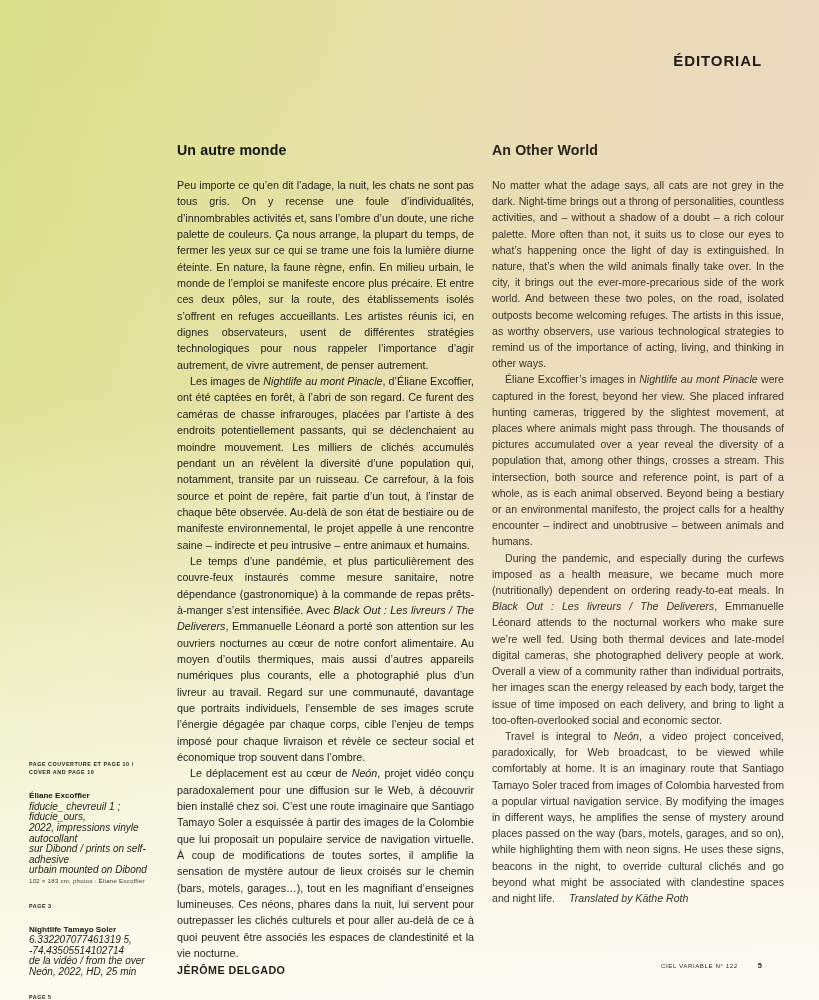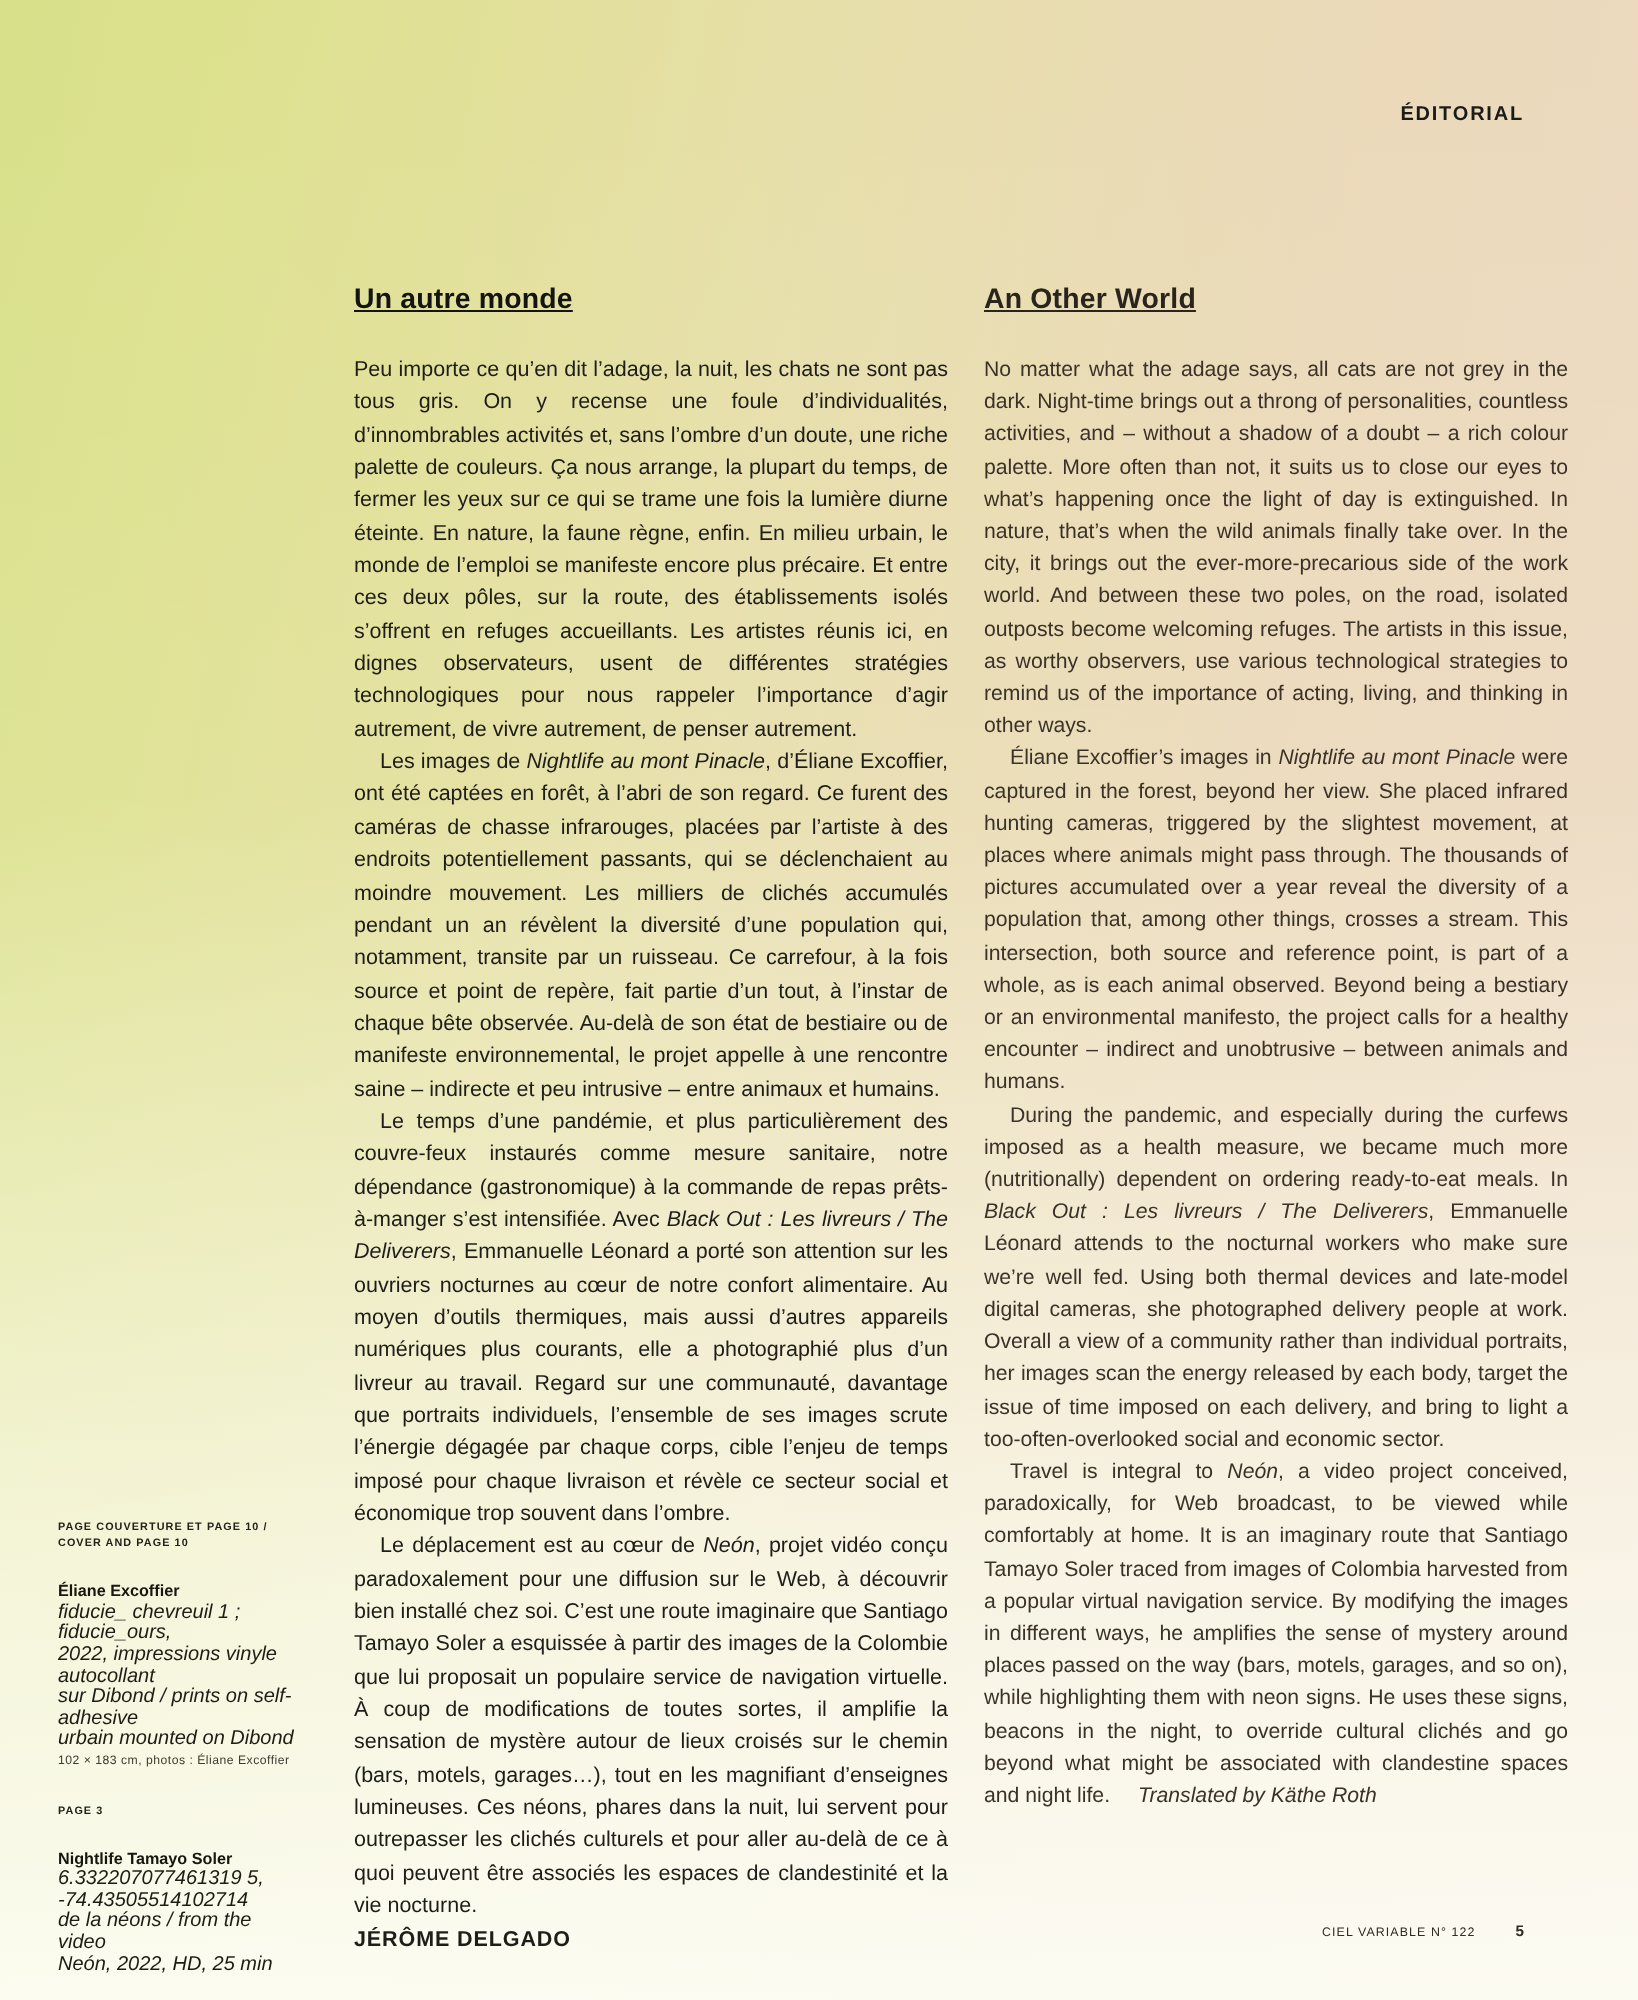--- a/index.html
+++ b/index.html
@@ -34,21 +34,21 @@
         #ebd9ba 70%,
         #ecd9bf 85%,
         #ecdac2 100%);
   }
 
   
   .header {
     position: absolute;
     top: 52px;
     right: 57px;
-    font-size: 10px;
+    font-size: 15px;
     font-weight: 700;
     letter-spacing: 0.9px;
     color: #1b1b18;
   }
 
   
   .col {
     position: absolute;
     top: 142px;
   }
@@ -60,21 +60,20 @@
     left: 492px;
     width: 292px;
   }
 
   .col h2 {
     margin: 0 0 19px 0;
     font-size: 14.2px;
     font-weight: 700;
     letter-spacing: 0.1px;
     color: #141412;
-    text-decoration: underline;
   }
 
   .col p {
     margin: 0;
     font-size: 10.75px;
     line-height: 16.35px;
     text-align: justify;
     color: #1d1d19;
     hyphens: auto;
     -webkit-hyphens: auto;
@@ -209,21 +208,21 @@
       <div class="cap-italic">2022, impressions vinyle autocollant</div>
       <div class="cap-italic">sur Dibond / prints on self-adhesive</div>
       <div class="cap-italic">urbain mounted on Dibond</div>
       <div class="cap-plain cap-small">102 × 183 cm, photos : Éliane Excoffier</div>
     </div>
 
     <div class="caption">
       <div class="cap-label">PAGE 3</div>
       <div class="cap-artist">Nightlife Tamayo Soler</div>
       <div class="cap-italic">6.332207077461319 5, -74.43505514102714</div>
-      <div class="cap-italic">de la néons / from the video</div>
+      <div class="cap-italic">de la vidéo / from the over</div>
       <div class="cap-italic">Neón, 2022, HD, 25 min</div>
     </div>
 
     <div class="caption">
       <div class="cap-label">PAGE 5</div>
       <div class="cap-artist">Emmanuelle Léonard</div>
       <div class="cap-italic">Premier couvre-feu,</div>
       <div class="cap-italic">14 mai 2021, 23:34, 2022</div>
       <div class="cap-plain cap-small">127 × 85 cm</div>
     </div>

